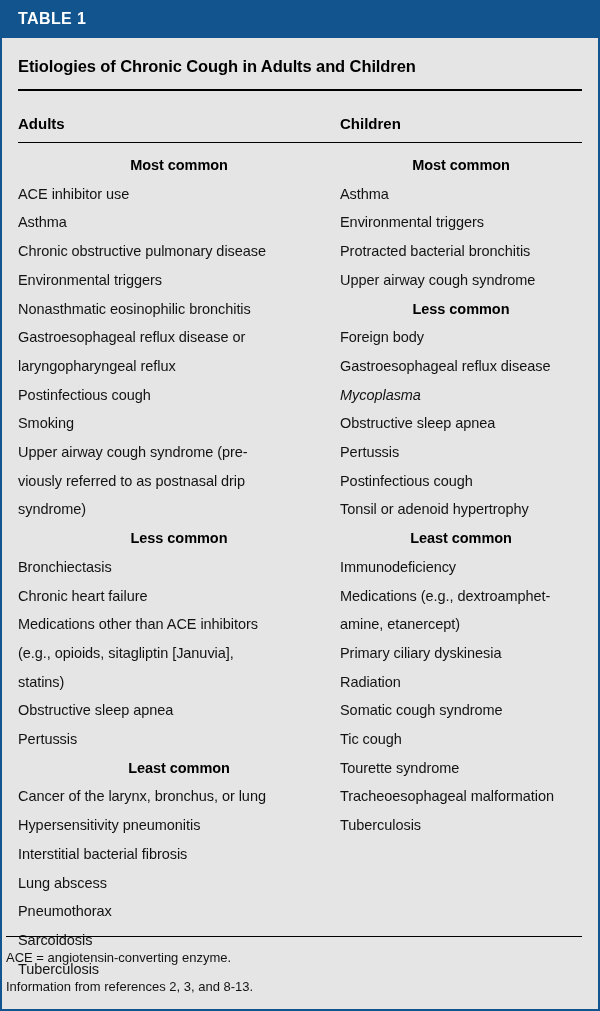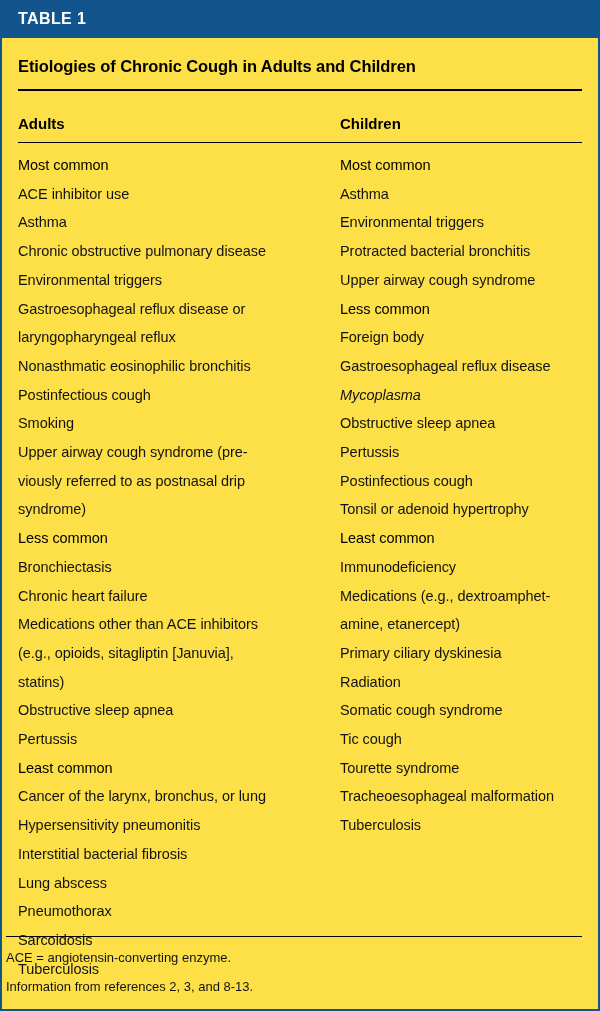--- a/index.html
+++ b/index.html
@@ -45,21 +45,21 @@
   
   .table-frame {
     position: absolute;
     left: 0;
     top: 38px;
     width: 600px;
     height: 973px;
     box-sizing: border-box;
     border: 2px solid #11548e;
     border-top: none;
-    background: #fde047;
+    background: #e5e5e5;
   }
 
   .frame-inner {
     position: relative;
     width: 100%;
     height: 100%;
     box-sizing: border-box;
     padding: 0 16px;
   }
 
@@ -114,22 +114,23 @@
     list-style: none;
   }
   .col-list li {
     font-size: 14.5px;
     color: #131313;
     line-height: 28.7px;
     white-space: pre-line;
     letter-spacing: -0.05px;
   }
   .col-list li.group {
-    font-weight: normal;
+    font-weight: bold;
     color: #000000;
+    text-align: center;
   }
   .col-list li.sci {
     font-style: italic;
   }
 
   
   .footnotes {
     position: absolute;
     left: 4px;
     right: 16px;
@@ -165,23 +166,23 @@
 
       <div class="rule-medium"></div>
 
       <div class="cols">
         <ul class="col-list col-a" id="adults-list">
             <li class="group">Most common</li>
             <li>ACE inhibitor use</li>
             <li>Asthma</li>
             <li>Chronic obstructive pulmonary disease</li>
             <li>Environmental triggers</li>
+            <li>Nonasthmatic eosinophilic bronchitis</li>
             <li>Gastroesophageal reflux disease or
 laryngopharyngeal reflux</li>
-            <li>Nonasthmatic eosinophilic bronchitis</li>
             <li>Postinfectious cough</li>
             <li>Smoking</li>
             <li>Upper airway cough syndrome (pre-
 viously referred to as postnasal drip
 syndrome)</li>
             <li class="group">Less common</li>
             <li>Bronchiectasis</li>
             <li>Chronic heart failure</li>
             <li>Medications other than ACE inhibitors
 (e.g., opioids, sitagliptin [Januvia],

